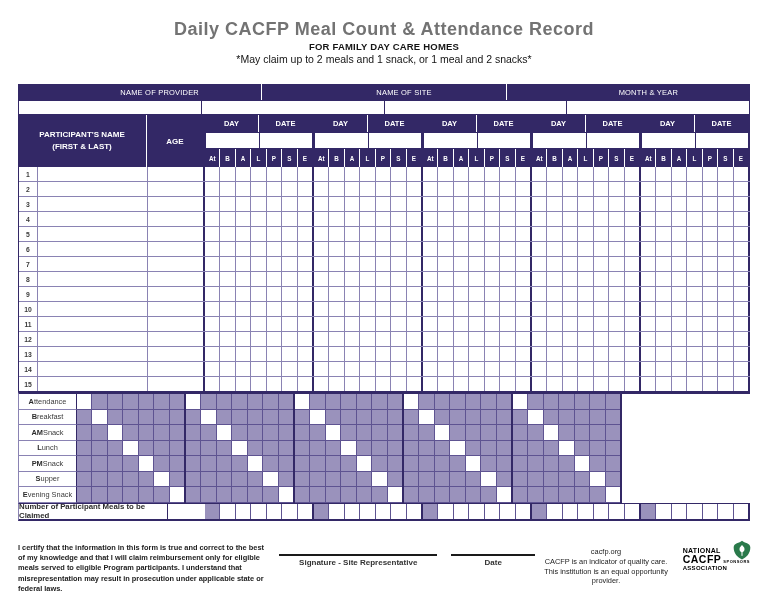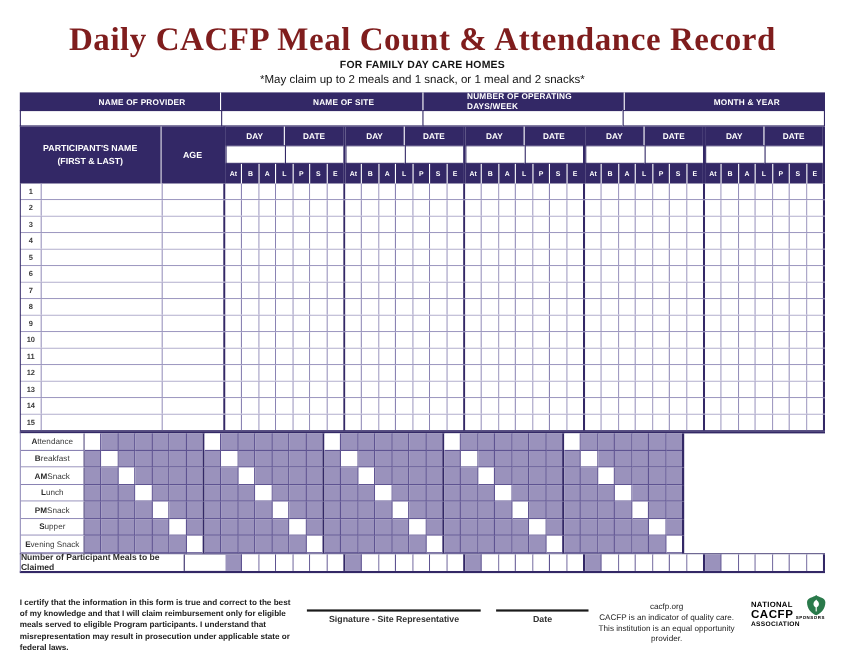--- a/index.html
+++ b/index.html
@@ -2,31 +2,31 @@
 <html><head>
 <meta charset="utf-8">
 <style>
   * { margin:0; padding:0; box-sizing:border-box; }
   html,body { background:#ffffff; }
   body { font-family:"Liberation Sans", sans-serif; }
   .page { position:relative; width:768px; height:593px; background:#fff; overflow:hidden; }
 
   
   .hdr { text-align:center; padding-top:20px; }
-  .title { font-family:Liberation Serif, serif; font-weight:700; font-size:30px;
-           color:#7f1d1d; letter-spacing:0.5px; line-height:1.05; }
+  .title { font-family:Liberation Sans, sans-serif; font-weight:700; font-size:18px;
+           color:#737373; letter-spacing:0.5px; line-height:1.05; }
   .subtitle { font-size:9.5px; font-weight:700; color:#141414; margin-top:2px; letter-spacing:0.2px;}
   .note { font-size:10.5px; font-weight:500; color:#141414; margin-top:1px; }
 
   
   .form { position:absolute; left:18px; top:84px; width:732px; }
   .row { display:flex; }
 
   .topbar { height:16px; background:#332866; }
-  .tcell { flex:1 1 0; color:#fff; font-size:7.5px; font-weight:700; display:flex;
+  .tcell { flex:1 1 0; color:#fff; font-size:7.5px; font-weight:400; display:flex;
            align-items:center; justify-content:center; border-right:1px solid #fff; letter-spacing:0.2px;padding-left:40px;}
   .tcell:last-child { border-right:none; }
 
   .topinputs { height:15px; }
   .tinput { flex:1 1 0; background:#fff; border:1px solid #332866; border-right:none; }
   .tinput:last-child { border-right:1px solid #332866; }
 
   
   .ghead { height:52px; }
   .ph-cell { width:129px; background:#332866; color:#fff; font-size:8px; font-weight:700;
@@ -113,21 +113,20 @@
   <div class="hdr">
     <div class="title">Daily CACFP Meal Count &amp; Attendance Record</div>
     <div class="subtitle">FOR FAMILY DAY CARE HOMES</div>
     <div class="note">*May claim up to 2 meals and 1 snack, or 1 meal and 2 snacks*</div>
   </div>
 
   <div class="form">
     <div class="row topbar" id="topbar">
         <div class="tcell">NAME OF PROVIDER</div>
         <div class="tcell">NAME OF SITE</div>
-        <div class="tcell">NUMBER OF OPERATING DAYS/WEEK</div>
         <div class="tcell">MONTH &amp; YEAR</div>
       </div>
     <div class="row topinputs" id="topinputs">
         <div class="tinput"></div>
         <div class="tinput"></div>
         <div class="tinput"></div>
         <div class="tinput"></div>
       </div>
 
     <div class="row ghead">

